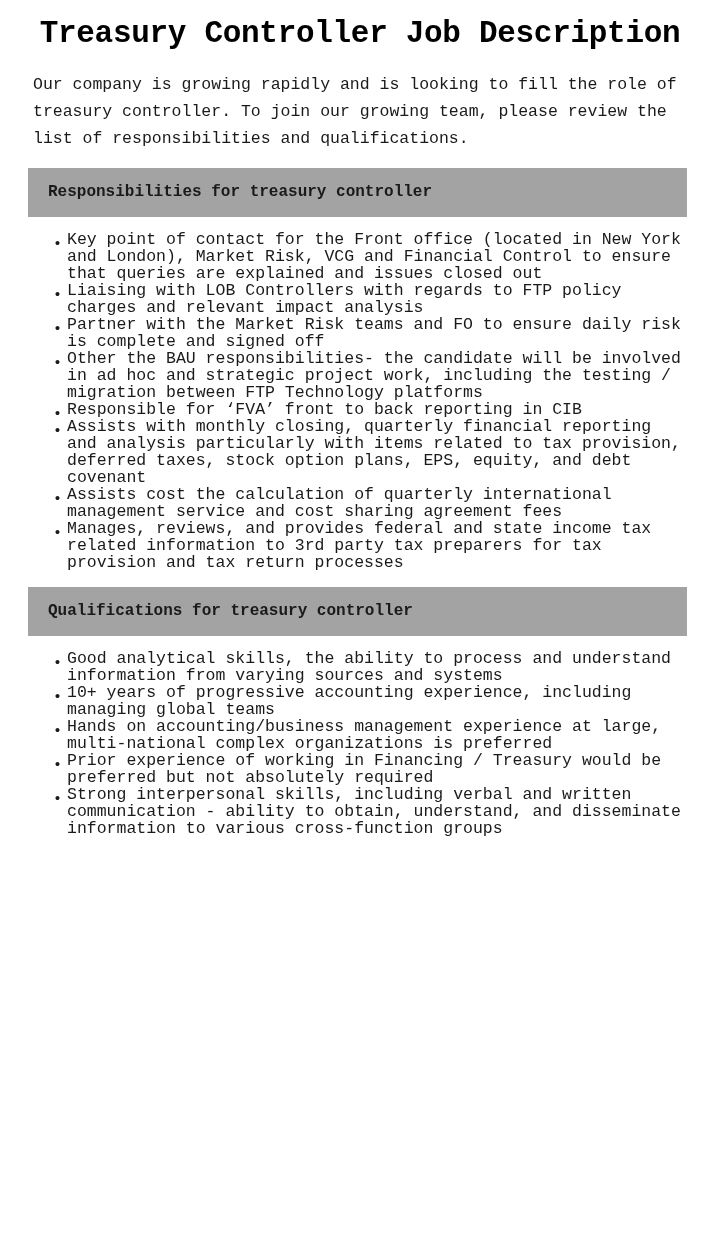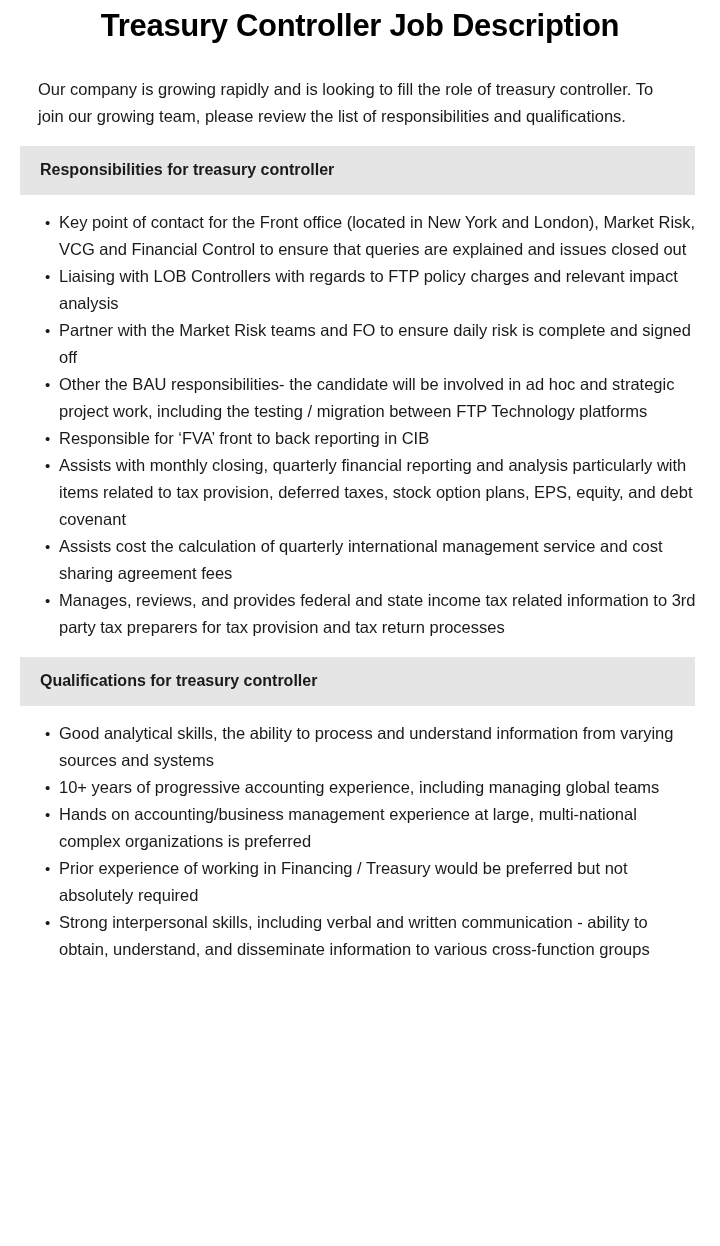--- a/index.html
+++ b/index.html
@@ -11,62 +11,63 @@
   body {
     width: 720px;
     min-height: 1246px;
     font-family: "Liberation Sans", sans-serif;
     color: #1a1a1a;
     -webkit-font-smoothing: antialiased;
   }
   .page {
     width: 720px;
     box-sizing: border-box;
-    padding: 0;
+    padding: 8px;
     position: relative;
+    font-family: Liberation Mono, monospace;
   }
   .page-title {
     font-size: 31px;
     font-weight: bold;
     letter-spacing: -0.3px;
     text-align: center;
     margin: 0;
     padding: 6px 20px 0 20px;
     line-height: 40px;
     color: #000000;
   }
   .intro {
-    margin: 16px;
+    margin: 3px;
     padding: 14px 24px 0 22px;
     font-size: 16.5px;
     line-height: 27px;
     color: #1a1a1a;
     max-width: 690px;
   }
   .section {
     margin-top: 16px;
   }
   .section-header {
-    background: #e5e5e5;
+    background: #a3a3a3;
     margin: 0 25px 0 20px;
     padding: 13px 0 14px 20px;
     font-size: 16px;
     font-weight: bold;
     color: #1a1a1a;
     line-height: 22px;
   }
   ul.bullet-list {
     margin: 14px 0 0 0;
     padding: 0 24px 0 59px;
     list-style: none;
   }
   ul.bullet-list > li {
     position: relative;
     font-size: 16.5px;
-    line-height: 27px;
+    line-height: 17px;
     color: #1a1a1a;
     margin: 0 0 0 0;
     padding: 0 0 0 0;
   }
   ul.bullet-list > li::before {
     content: "\2022";
     position: absolute;
     left: -14px;
     top: 0;
     font-size: 15px;

